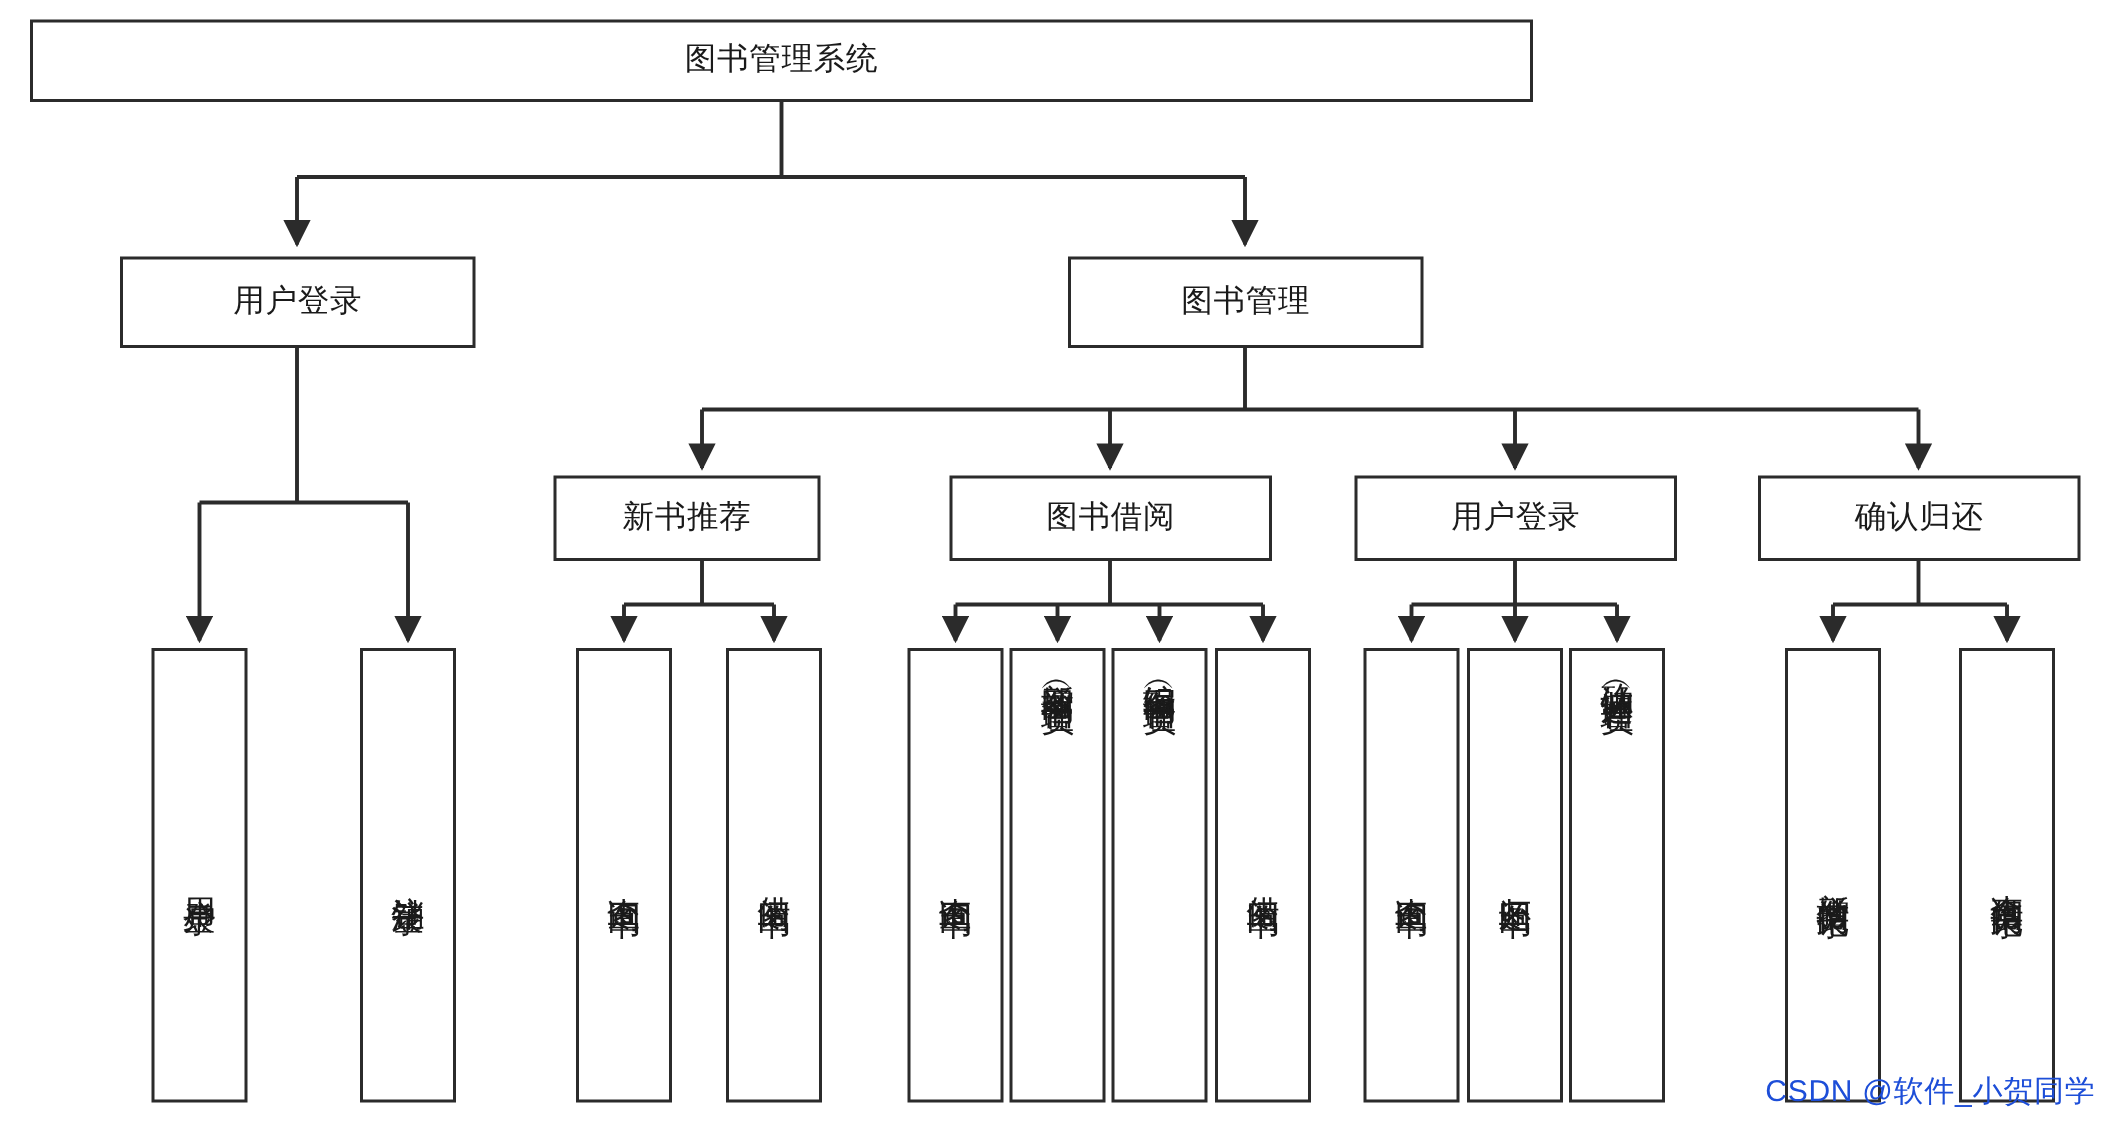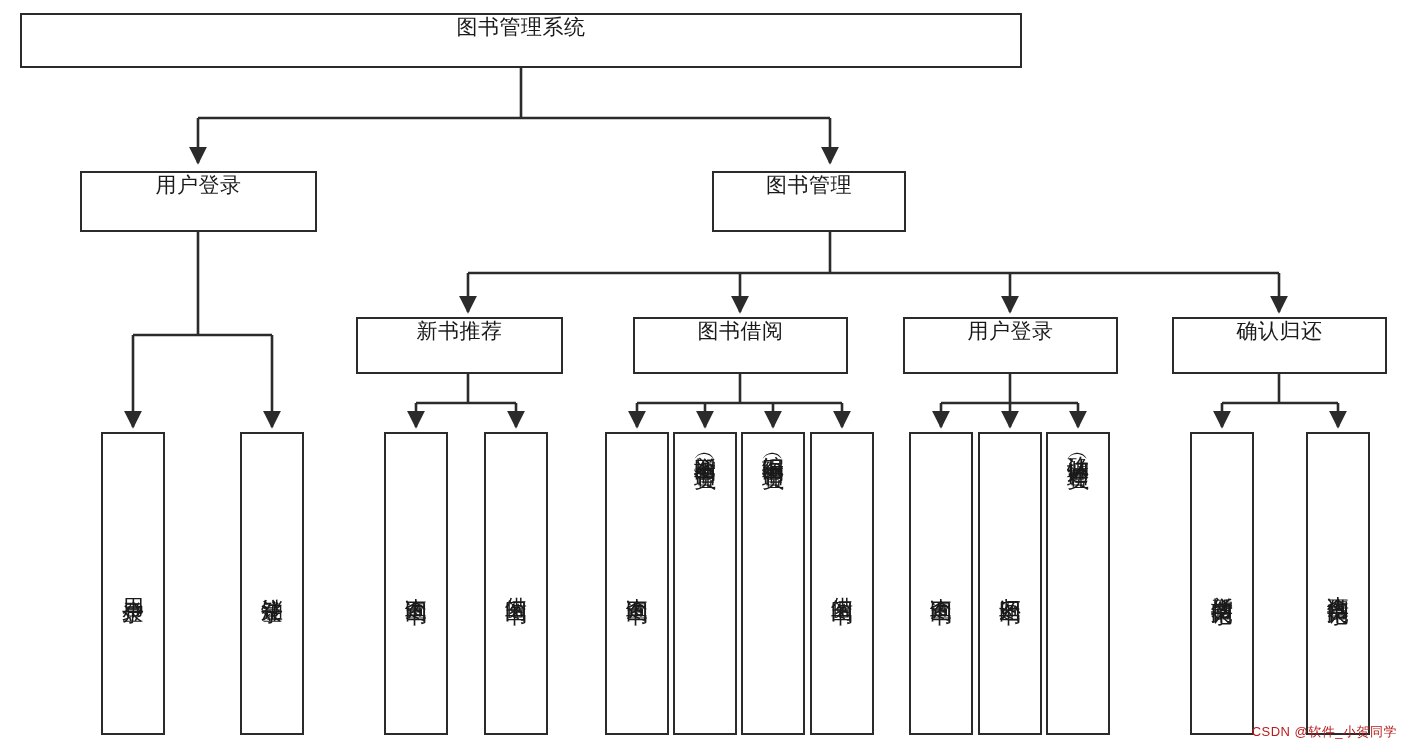--- a/index.html
+++ b/index.html
@@ -14,20 +14,21 @@
     background: #ffffff;
     font-family: "Liberation Sans", "DejaVu Sans", sans-serif;
     overflow: hidden;
   }
   .node {
     position: absolute;
     box-sizing: border-box;
     border: 2px solid #2b2b2b;
     background: #ffffff;
     display: flex;
+    align-items: center;
     justify-content: center;
     color: #1a1a1a;
   }
   .node-label {
     font-size: 21px;
     line-height: 1.15;
     letter-spacing: 0.5px;
     white-space: nowrap;
   }
   
@@ -53,22 +54,22 @@
     left: 0;
     top: 0;
     width: 1405px;
     height: 747px;
     pointer-events: none;
   }
   .watermark {
     position: absolute;
     right: 8px;
     bottom: 6px;
-    font-size: 13px;
-    color: #b91c1c;
+    font-size: 20px;
+    color: #1d4ed8;
     white-space: nowrap;
     letter-spacing: 0.5px;
   }
 </style>
 </head>
 <body>
 
 <div id="canvas">
 
   <svg class="edges" viewBox="0 0 1405 747" xmlns="http://www.w3.org/2000/svg">
@@ -121,25 +122,25 @@
     </g>
   </svg>
 
   <div class="node" style="left:20px; top:13px; width:1002px; height:55px;">
     <span class="node-label">图书管理系统</span>
   </div>
 
   <div class="node" style="left:80px; top:171px; width:237px; height:61px;">
     <span class="node-label">用户登录</span>
   </div>
-  <div class="node" style="left:712px; top:171px; width:194px; height:61px;">
+  <div class="node" style="left:712px; top:171px; width:237px; height:61px;">
     <span class="node-label">图书管理</span>
   </div>
 
-  <div class="node" style="left:356px; top:317px; width:207px; height:57px;">
+  <div class="node" style="left:369px; top:317px; width:178px; height:57px;">
     <span class="node-label">新书推荐</span>
   </div>
   <div class="node" style="left:633px; top:317px; width:215px; height:57px;">
     <span class="node-label">图书借阅</span>
   </div>
   <div class="node" style="left:903px; top:317px; width:215px; height:57px;">
     <span class="node-label">用户登录</span>
   </div>
   <div class="node" style="left:1172px; top:317px; width:215px; height:57px;">
     <span class="node-label">确认归还</span>

